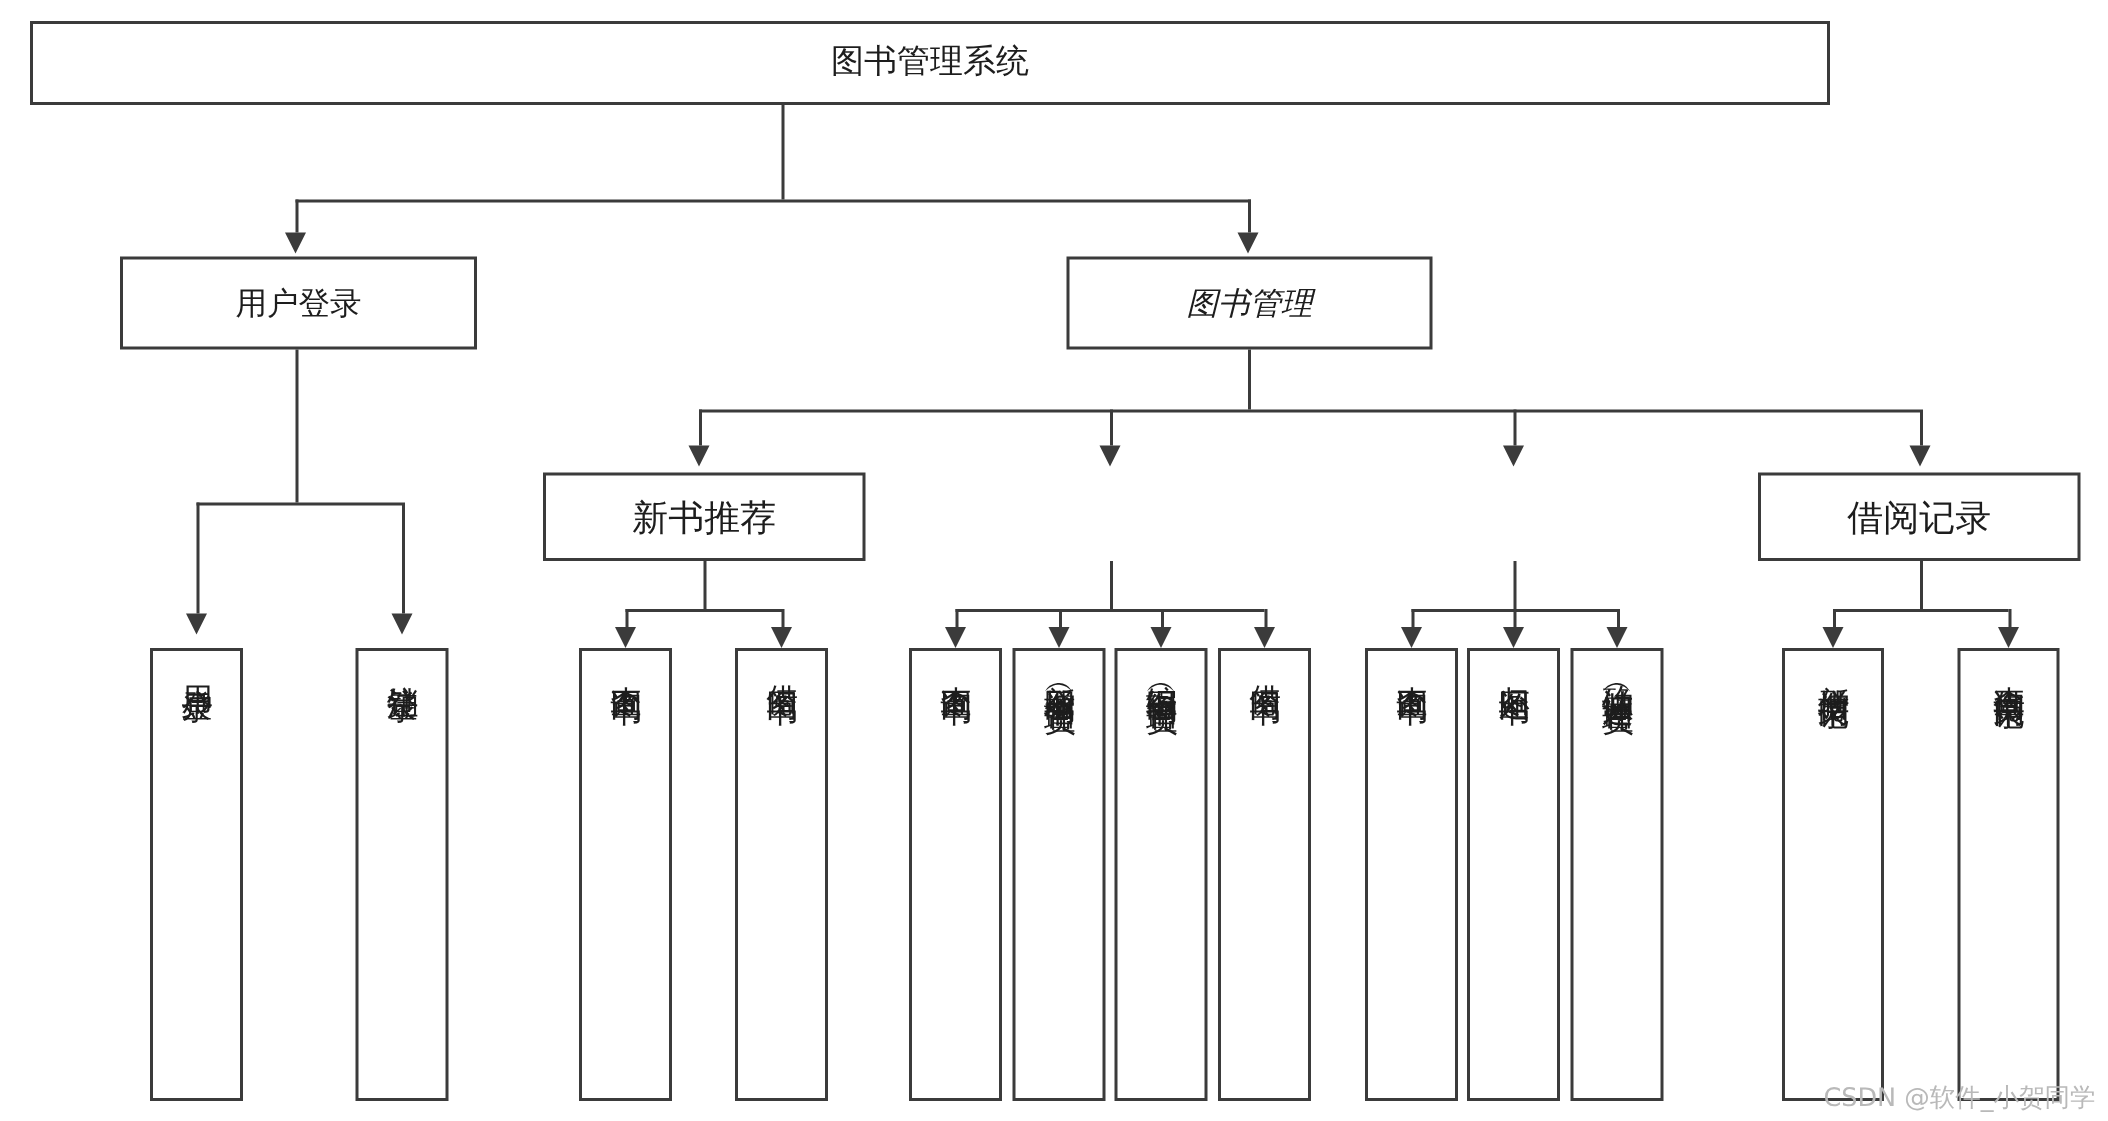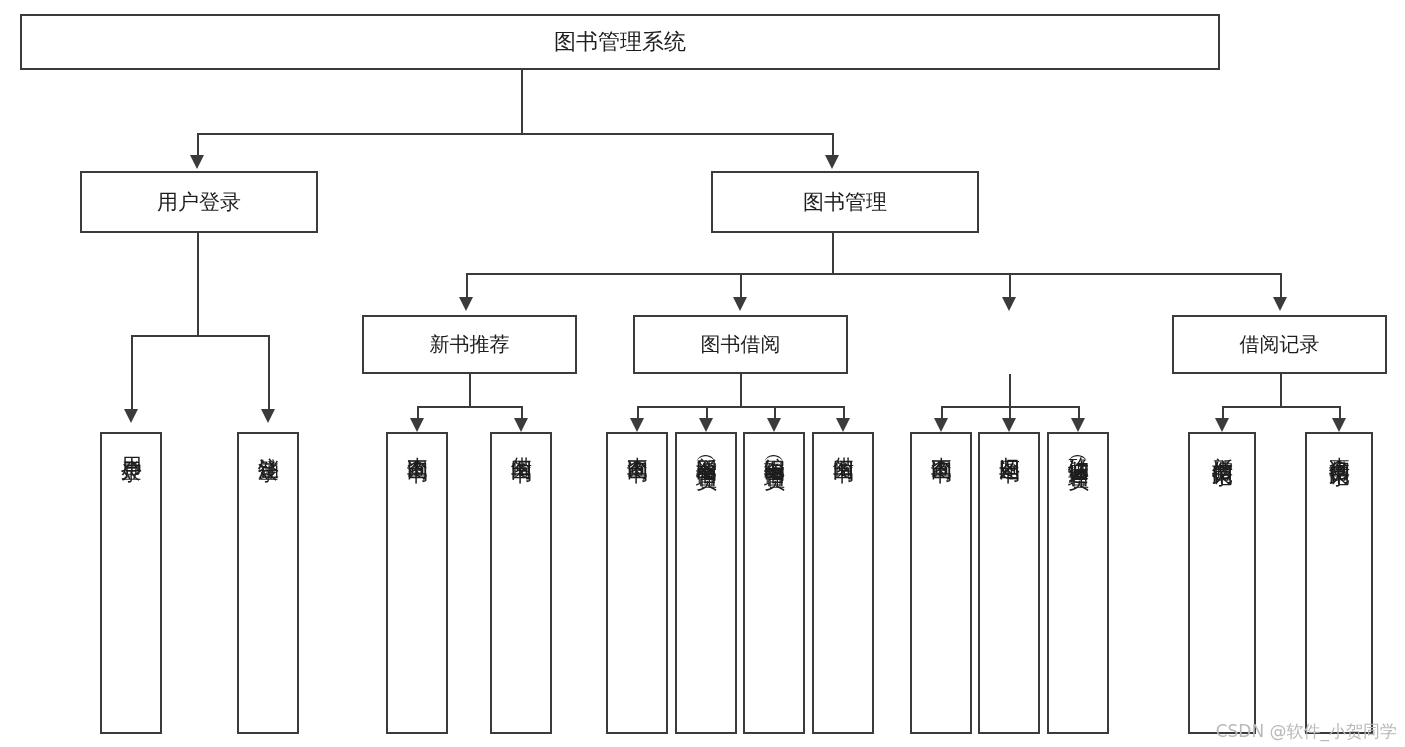--- a/index.html
+++ b/index.html
@@ -23,21 +23,21 @@
     border:2.5px solid #3b3b3b;
     display:flex;
     align-items:center;
     justify-content:center;
     text-align:center;
     color:#1d1d1d;
     line-height:1.25;
   }
   .node.root{ font-size:22px; }
   .node.lvl2{ font-size:21px; }
-  .node.lvl3{ font-size:20px; }
+  .node.lvl3{ font-size:24px; }
 
   
   .node.leaf{
     font-size:21px;
     align-items:flex-start;
     justify-content:center;
     padding-top:6px;
   }
   .node.leaf .vtext{
     writing-mode:vertical-rl;
@@ -94,21 +94,21 @@
 
   <div class="vline" style="left:197px;top:133px;height:22px;"></div>
   <div class="arrow" style="left:190px;top:155px;"></div>
   <div class="vline" style="left:832px;top:133px;height:22px;"></div>
   <div class="arrow" style="left:825px;top:155px;"></div>
 
   <div class="node lvl2" style="left:80px;top:171px;width:238px;height:62px;">
     <span>用户登录</span>
   </div>
 
-  <div class="node lvl2" style="left:711px;top:171px;width:268px;height:62px;">
+  <div class="node lvl2" style="left:711px;top:171px;width:244px;height:62px;font-style:italic;">
     <span>图书管理</span>
   </div>
 
   <div class="vline" style="left:197px;top:233px;height:102px;"></div>
   <div class="hline" style="left:131px;top:335px;width:137px;"></div>
   <div class="vline" style="left:131px;top:335px;height:74px;"></div>
   <div class="arrow" style="left:124px;top:409px;"></div>
   <div class="vline" style="left:268px;top:335px;height:74px;"></div>
   <div class="arrow" style="left:261px;top:409px;"></div>
 
@@ -119,23 +119,20 @@
   <div class="vline" style="left:740px;top:273px;height:24px;"></div>
   <div class="arrow" style="left:733px;top:297px;"></div>
   <div class="vline" style="left:1009px;top:273px;height:24px;"></div>
   <div class="arrow" style="left:1002px;top:297px;"></div>
   <div class="vline" style="left:1280px;top:273px;height:24px;"></div>
   <div class="arrow" style="left:1273px;top:297px;"></div>
 
   <div class="node lvl3" style="left:362px;top:315px;width:215px;height:59px;">
     <span>新书推荐</span>
   </div>
-  <div class="node lvl3" style="left:633px;top:315px;width:215px;height:59px;">
-    <span>图书借阅</span>
-  </div>
   <div class="node lvl3" style="left:1172px;top:315px;width:215px;height:59px;align-items:center;">
     <span>借阅记录</span>
   </div>
 
   <div class="vline" style="left:469px;top:374px;height:32px;"></div>
   <div class="hline" style="left:417px;top:406px;width:105px;"></div>
   <div class="vline" style="left:417px;top:406px;height:12px;"></div>
   <div class="arrow" style="left:410px;top:418px;"></div>
   <div class="vline" style="left:521px;top:406px;height:12px;"></div>
   <div class="arrow" style="left:514px;top:418px;"></div>

